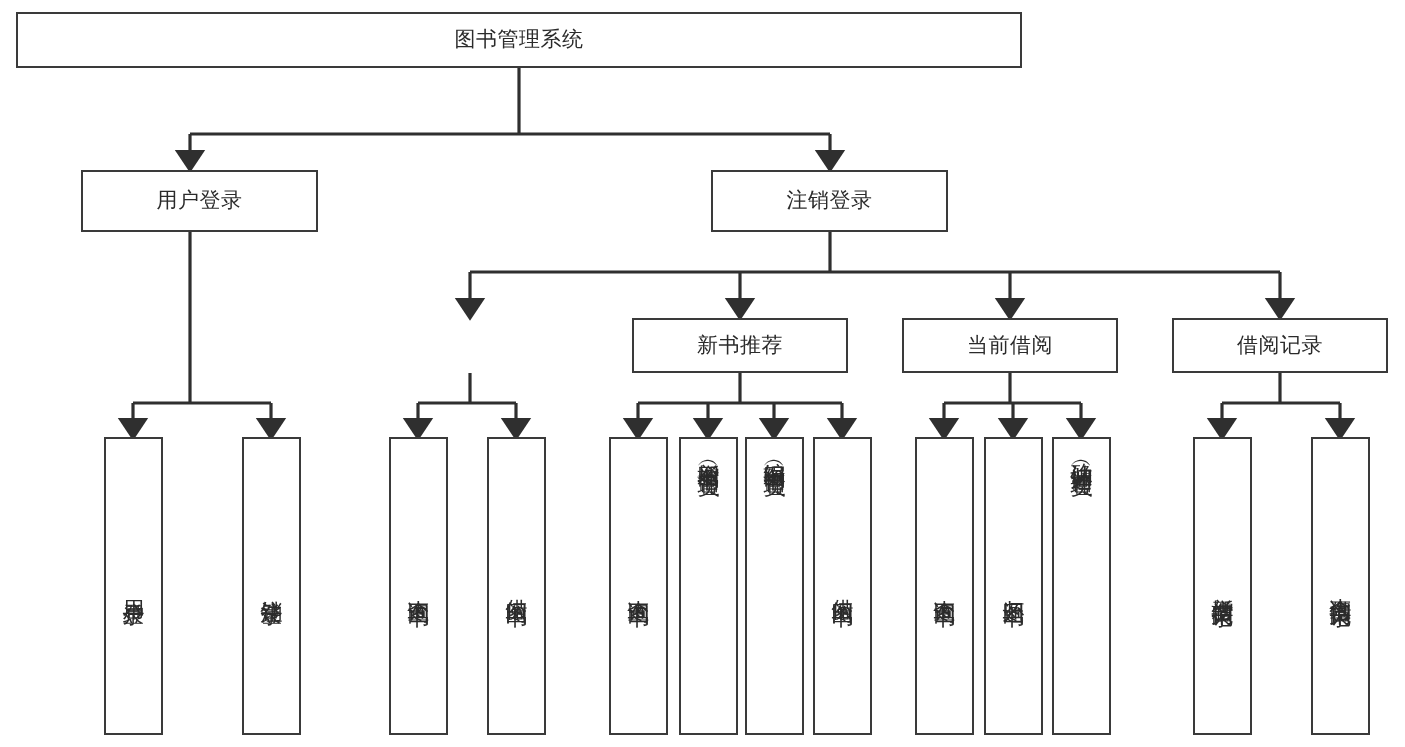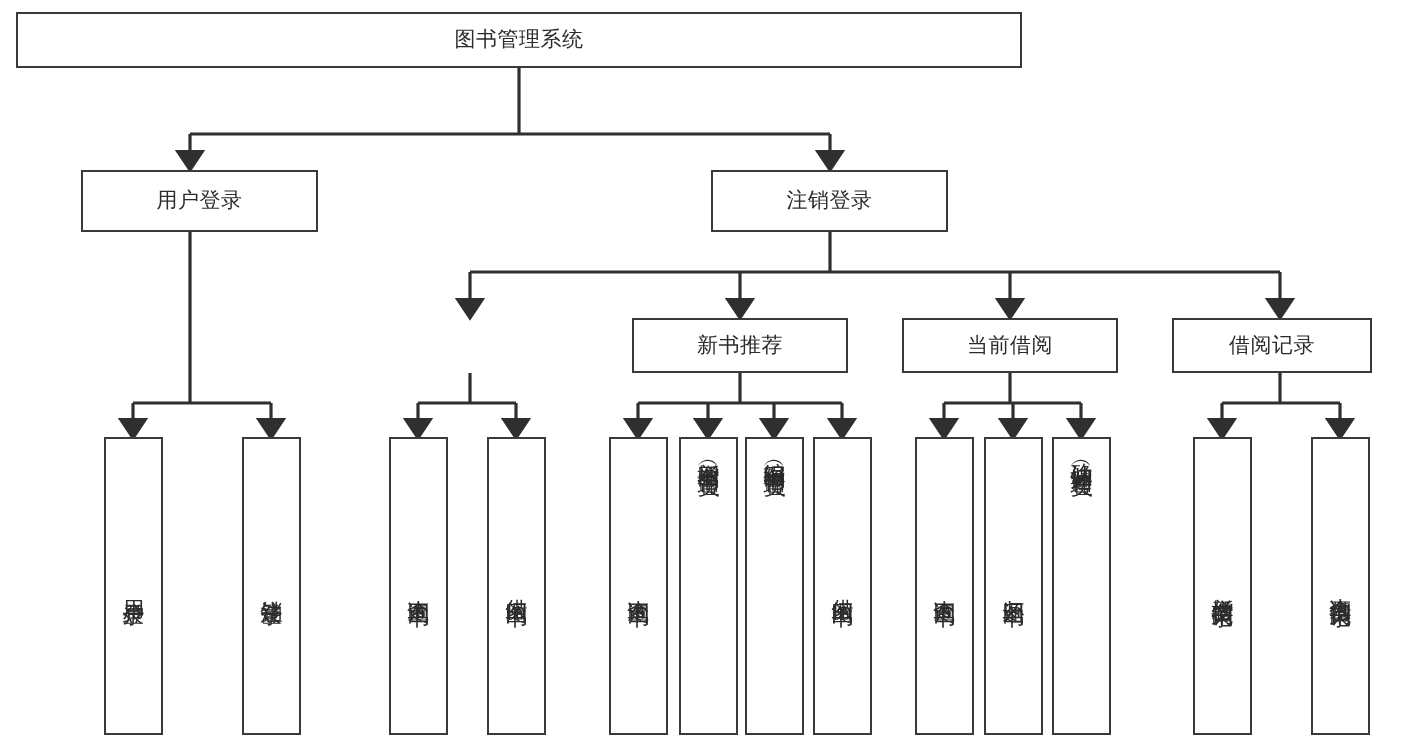--- a/index.html
+++ b/index.html
@@ -143,21 +143,21 @@
 
 
   <div class="node horizontal" style="left:632px; top:318px; width:216px; height:55px;">
     <span class="node-label">新书推荐</span>
   </div>
 
   <div class="node horizontal" style="left:902px; top:318px; width:216px; height:55px;">
     <span class="node-label">当前借阅</span>
   </div>
 
-  <div class="node horizontal" style="left:1172px; top:318px; width:200px; height:55px;">
+  <div class="node horizontal" style="left:1172px; top:318px; width:216px; height:55px;">
     <span class="node-label">借阅记录</span>
   </div>
 
   <div class="node vertical center-text" style="left:104px; top:437px; width:59px; height:298px;">
     <span class="node-label">用户登录</span>
   </div>
 
   <div class="node vertical center-text" style="left:242px; top:437px; width:59px; height:298px;">
     <span class="node-label">注销登录</span>
   </div>

